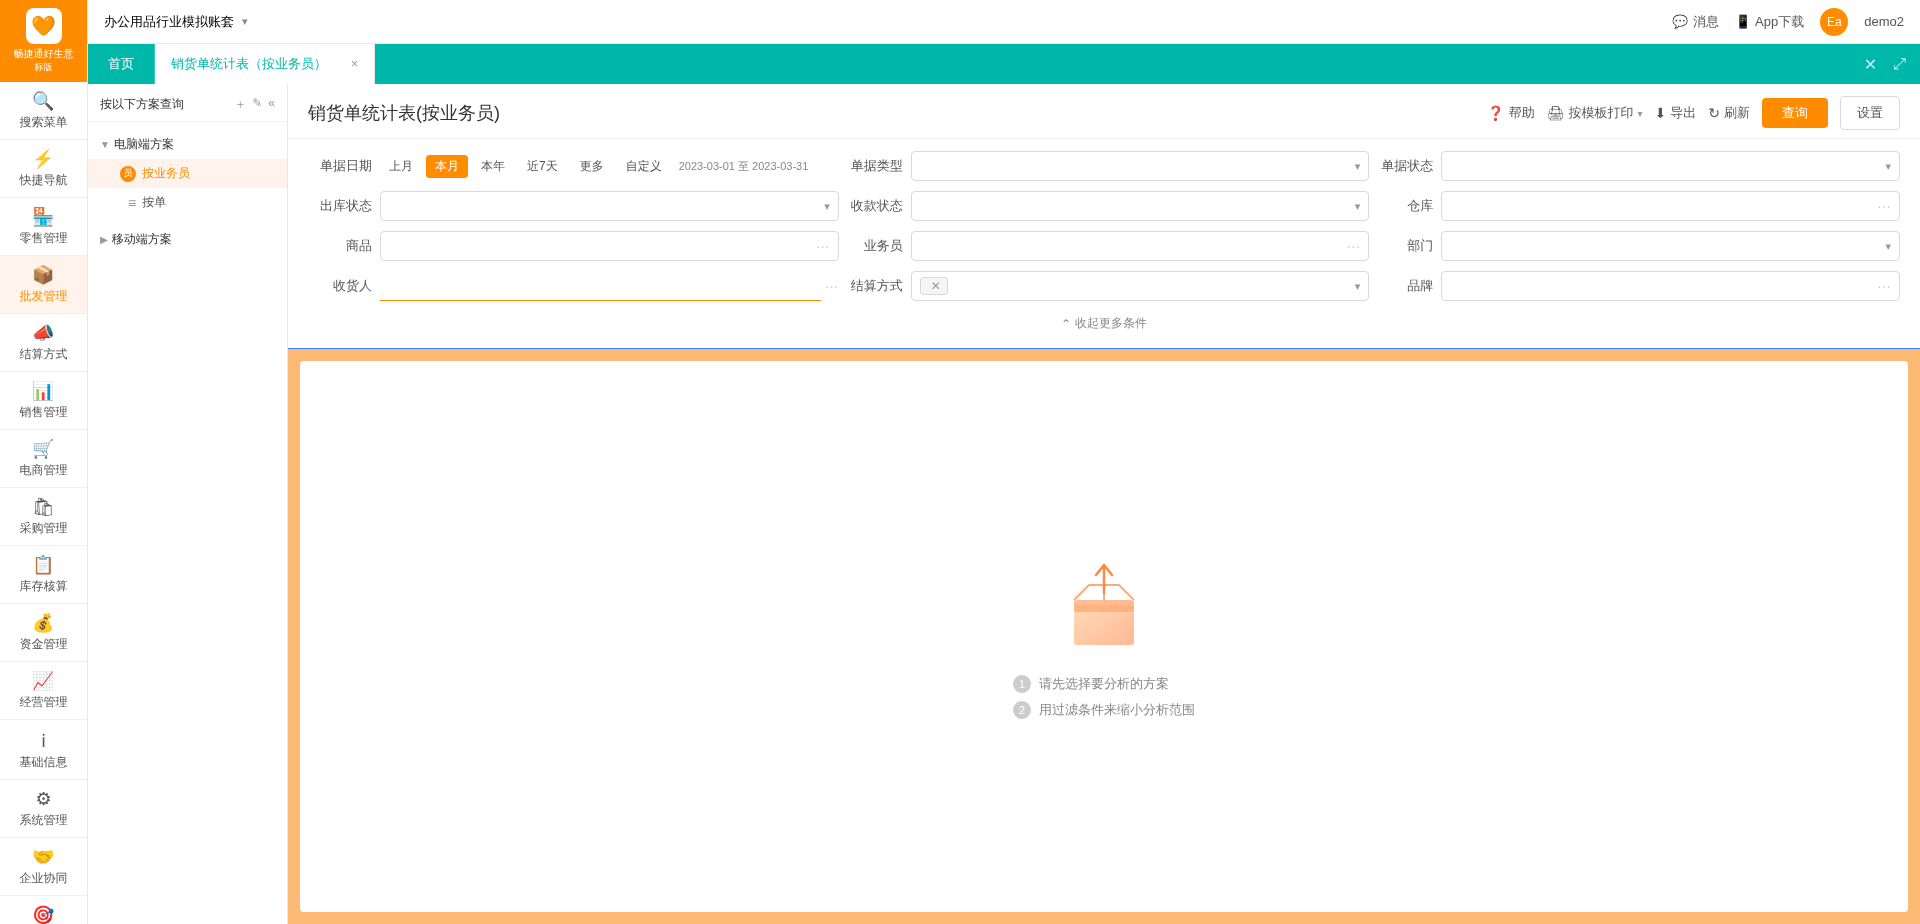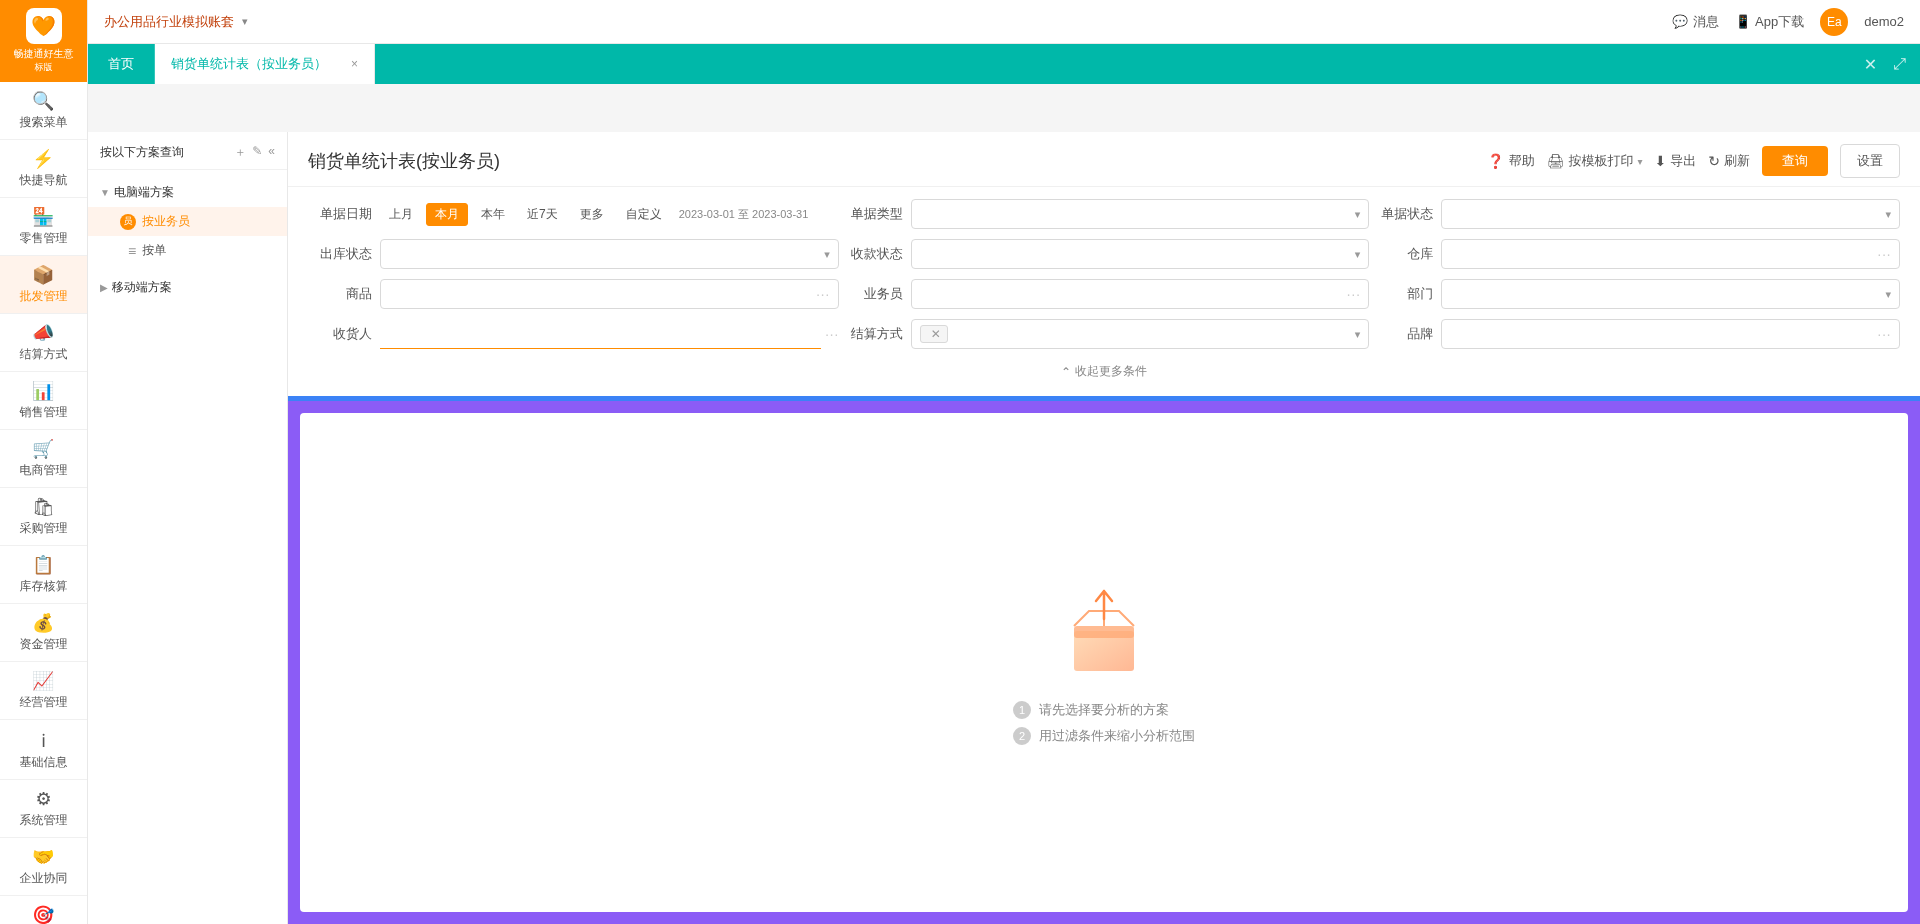--- a/index.html
+++ b/index.html
@@ -67,21 +67,21 @@
       border-bottom: 1px solid #e8e8e8;
       justify-content: space-between;
     }
     .topbar-left {
       display: flex;
       align-items: center;
       gap: 8px;
       color: #555;
       font-size: 13px;
     }
-    .topbar-left .breadcrumb-text { color: #c2410c; }
+    .topbar-left .breadcrumb-text { color: #000000; }
     .topbar-left .dropdown-arrow { color: #888; font-size: 11px; }
     .topbar-right {
       display: flex;
       align-items: center;
       gap: 16px;
       color: #555;
       font-size: 13px;
     }
     .topbar-right .tr-item {
       display: flex; align-items: center; gap: 4px; cursor: pointer;
@@ -141,22 +141,21 @@
       cursor: pointer;
       font-size: 16px;
       padding: 2px 6px;
     }
 
     
     .content {
       flex: 1;
       display: flex;
       overflow: hidden;
-      background: #8b5cf6;
-      margin-top: 48px;
+      background: #fdba74;
     }
 
     
     .left-panel {
       width: 200px;
       background: #fff;
       border-right: 1px solid #e8e8e8;
       padding: 12px 0;
       flex-shrink: 0;
       overflow-y: auto;
@@ -268,21 +267,21 @@
       padding: 7px 16px;
       border-radius: 4px;
       cursor: pointer;
       font-size: 13px;
     }
 
     
     .filter-area {
       background: #fff;
       padding: 12px 20px;
-      border-bottom: 5px solid #3b82f6;
+      border-bottom: 1px solid #3b82f6;
     }
     .filter-row {
       display: flex;
       align-items: center;
       margin-bottom: 10px;
       gap: 0;
     }
     .filter-row:last-child { margin-bottom: 0; }
     .filter-label {
       width: 72px;

